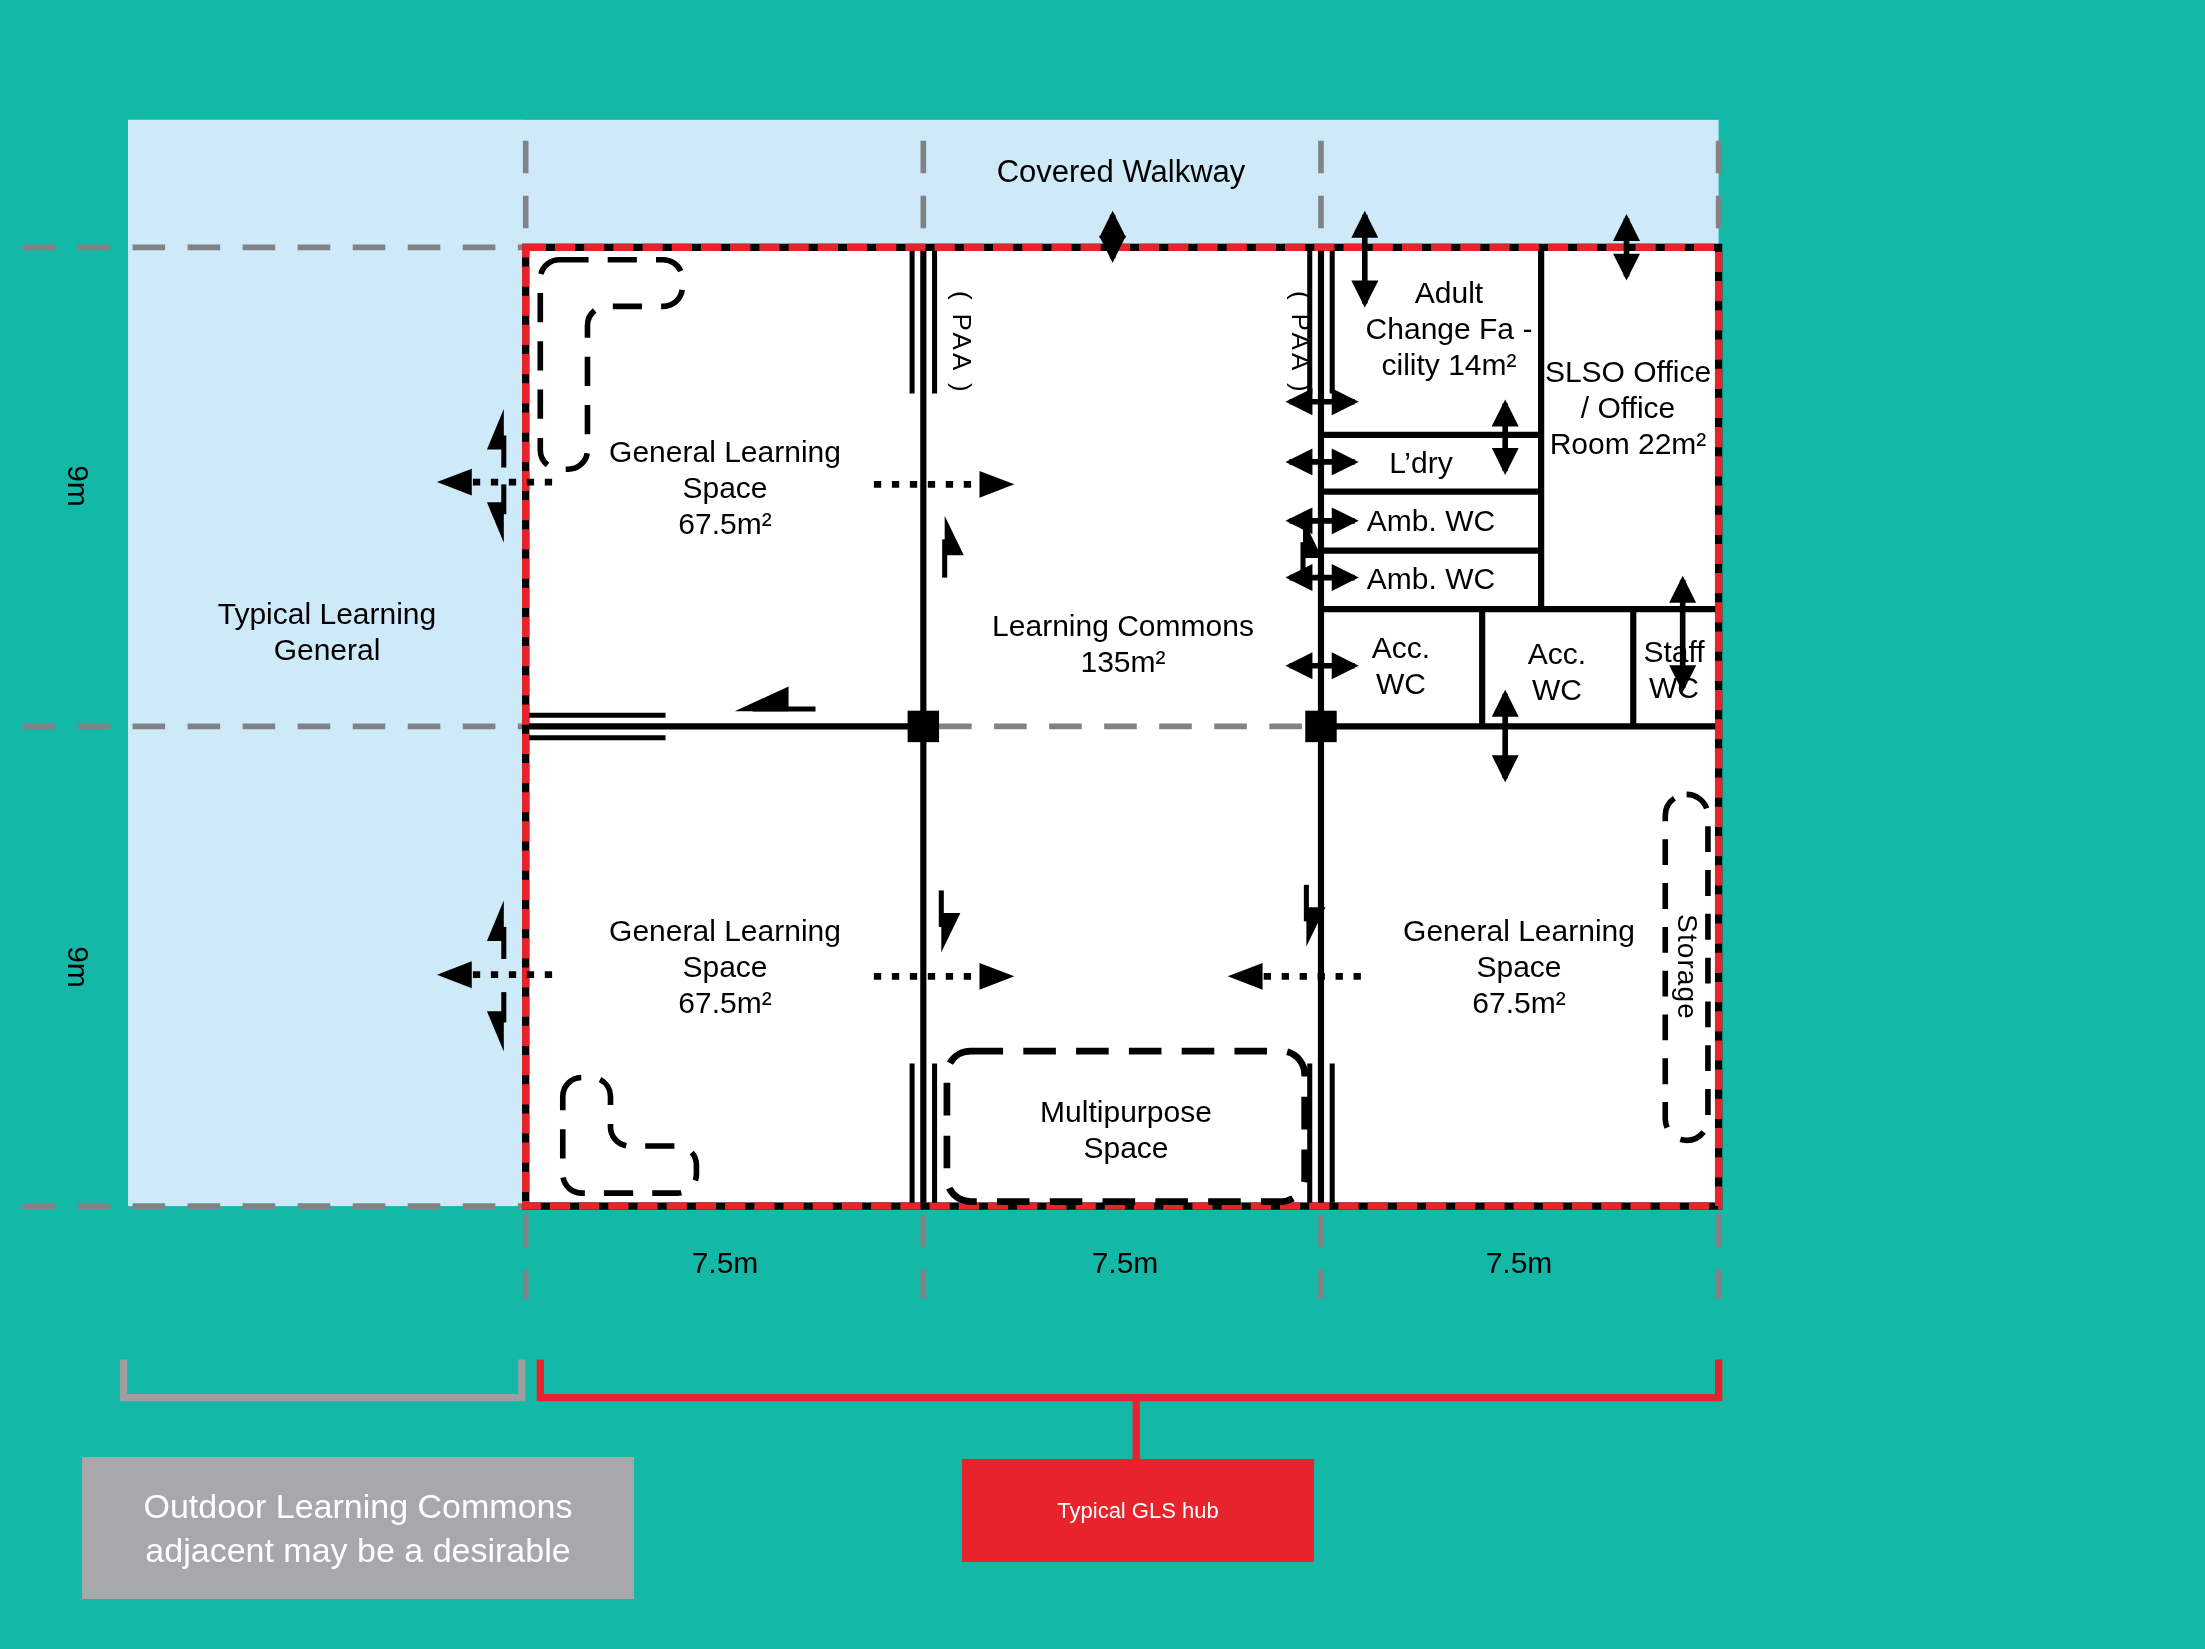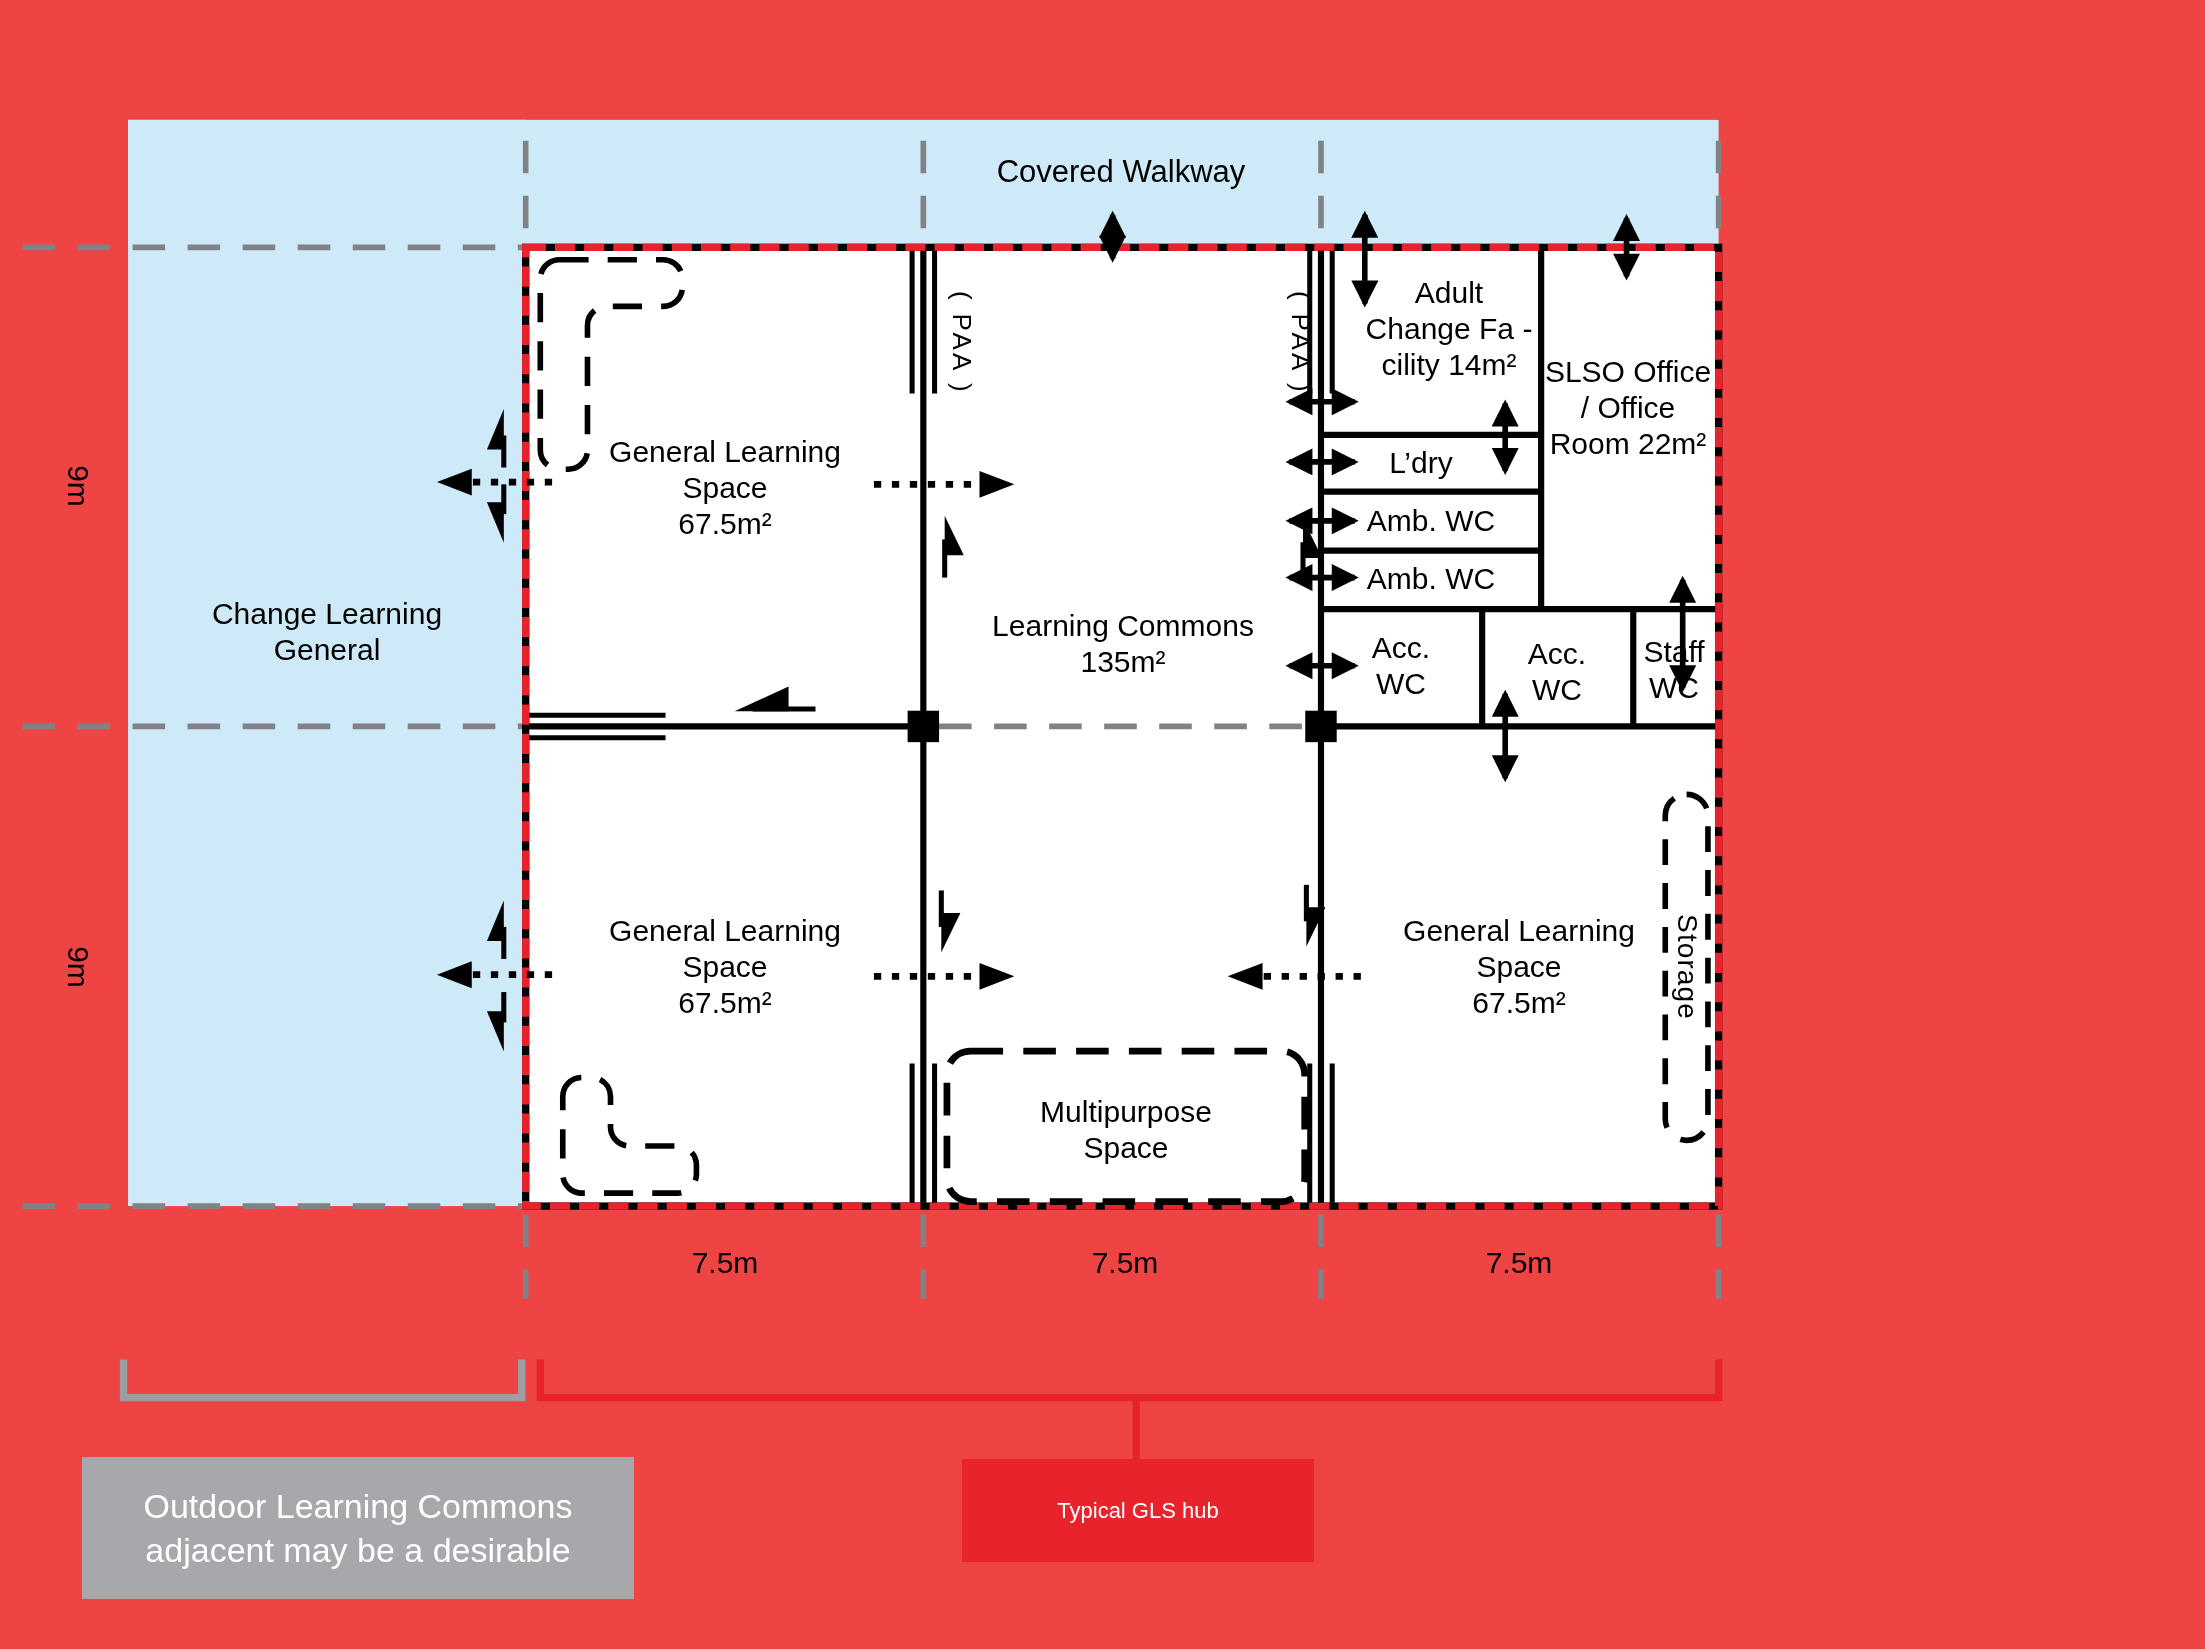--- a/index.html
+++ b/index.html
@@ -1,17 +1,17 @@
 <!DOCTYPE html>
 <html style="font-size:9px"><head>
 <meta charset="utf-8">
 <style>
   html,body{margin:0;padding:0;background:#fff;}
   .page{
-    position:relative;width:2205px;height:1650px;background:#ef4444;overflow:hidden;
+    position:relative;width:2205px;height:1650px;background:#14b8a6;overflow:hidden;
     font-family:"Liberation Sans","DejaVu Sans",sans-serif;color:#000;
   }
   svg.plan{position:absolute;left:0;top:0;}
   .lbl{position:absolute;transform:translate(-50%,-50%);text-align:center;
        font-size:30px;line-height:36px;white-space:nowrap;}
   .lbl.rot{transform:translate(-50%,-50%) rotate(90deg);}
   .lbl.big{font-size:31px;}
   .lbl.paa{font-size:26px;letter-spacing:3.4px;}
   .lbl.stor{font-size:28px;letter-spacing:1.1px;}
   .notebox{
@@ -161,21 +161,21 @@
       <polyline points="962,2420 962,2488 3060,2488 3060,2420" stroke="#E8232B" stroke-width="13"></polyline>
       <line x1="2023" y1="2488" x2="2023" y2="2600" stroke="#E8232B" stroke-width="13"></line>
     </g>
   </svg>
 
   <div class="lbl big" style="left:1121px;top:172px;">
     <div>Covered Walkway</div>
   </div>
 
   <div class="lbl" style="left:327px;top:632px;">
-    <div>Change Learning</div>
+    <div>Typical Learning</div>
     <div>General</div>
   </div>
 
   <div class="lbl" style="left:725px;top:488px;">
     <div>General Learning</div>
     <div>Space</div>
     <div>67.5m²</div>
   </div>
 
   <div class="lbl" style="left:725px;top:967px;">

